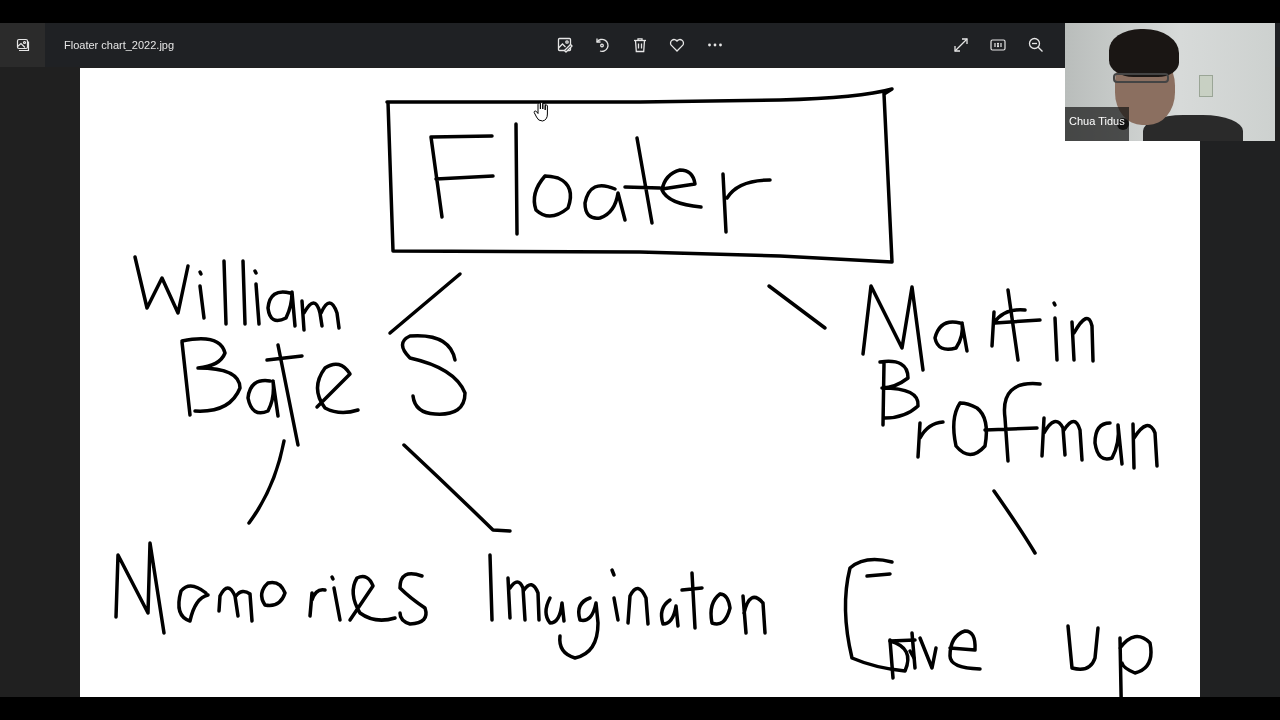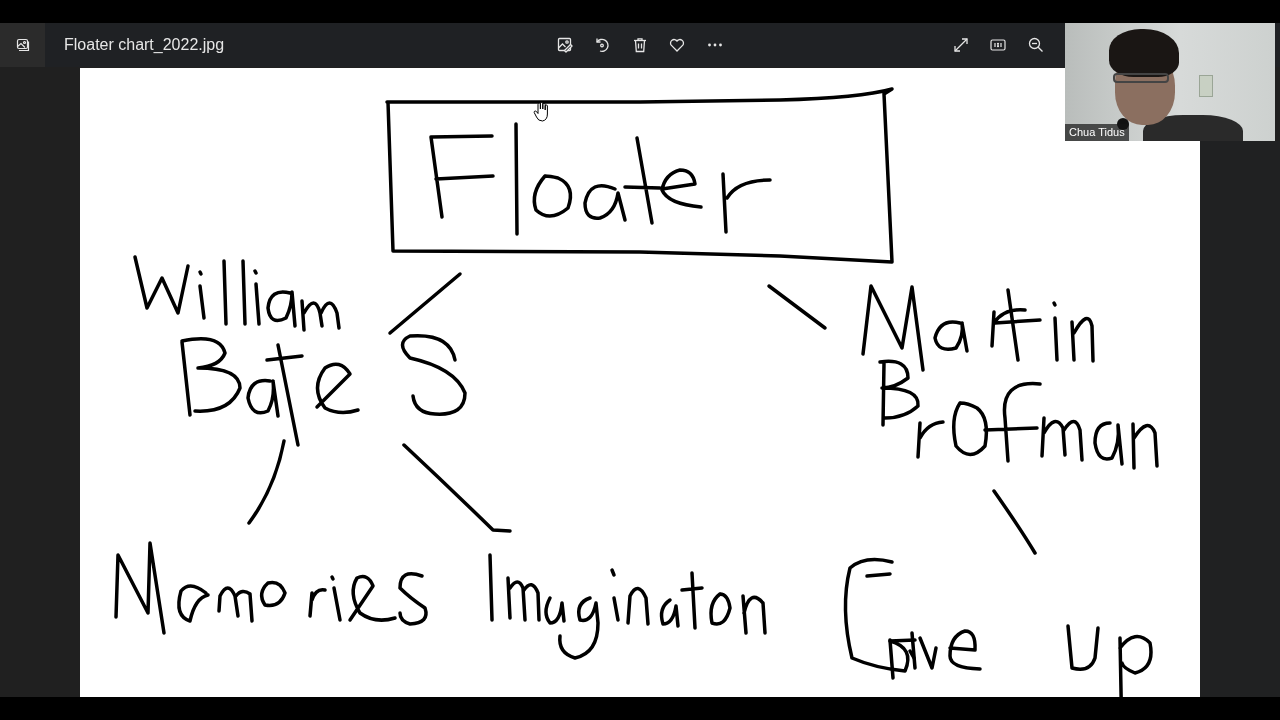--- a/index.html
+++ b/index.html
@@ -2,35 +2,35 @@
 <html><head>
 <meta charset="utf-8">
 <style>
   * { box-sizing: border-box; margin: 0; padding: 0; }
   html, body { width: 1280px; height: 720px; overflow: hidden; background: #000; font-family: "Liberation Sans", sans-serif; }
   .topbar-black { position: absolute; left: 0; top: 0; width: 1280px; height: 23px; background: #000; }
   .bottombar-black { position: absolute; left: 0; top: 697px; width: 1280px; height: 23px; background: #000; }
   .app { position: absolute; left: 0; top: 23px; width: 1280px; height: 674px; background: #202020; }
   .titlebar { position: absolute; left: 0; top: 0; width: 1280px; height: 44px; background: #1f2124; }
   .app-icon-box { position: absolute; left: 0; top: 0; width: 45px; height: 44px; background: #2b2b2b; display: flex; align-items: center; justify-content: center; }
-  .file-name { position: absolute; left: 64px; top: 0; height: 44px; line-height: 44px; color: #e6e6e6; font-size: 16px; }
+  .file-name { position: absolute; left: 64px; top: 0; height: 44px; line-height: 44px; color: #e6e6e6; font-size: 11px; }
   .toolbar { position: absolute; top: 0; height: 44px; display: flex; align-items: center; }
   .tb-btn { width: 37.5px; height: 44px; display: flex; align-items: center; justify-content: center; cursor: pointer; }
   .tb-btn svg { width: 16px; height: 16px; }
   .viewer { position: absolute; left: 80px; top: 45px; width: 1120px; height: 629px; background: #fff; }
   .viewer svg { width: 100%; height: 100%; }
   .webcam { position: absolute; left: 1065px; top: 23px; width: 210px; height: 118px; background: #cfd3d2; overflow: hidden; }
   .webcam .wall { position: absolute; inset: 0; background: linear-gradient(90deg, #b9bdbb 0%, #d7dad9 55%, #cdd1cf 100%); }
   .webcam .switch { position: absolute; left: 134px; top: 52px; width: 14px; height: 22px; background: #c8d0c3; border: 1px solid #9aa596; }
   .webcam .hair { position: absolute; left: 44px; top: 6px; width: 70px; height: 48px; background: #1a1614; border-radius: 45% 50% 30% 35%; }
   .webcam .face { position: absolute; left: 50px; top: 30px; width: 60px; height: 72px; background: #8b6f60; border-radius: 40% 45% 45% 45%; }
   .webcam .glasses { position: absolute; left: 48px; top: 50px; width: 56px; height: 10px; border: 2px solid #444; border-radius: 4px; }
   .webcam .body { position: absolute; left: 78px; top: 92px; width: 100px; height: 40px; background: #2a2a2a; border-radius: 40% 40% 0 0; }
   .webcam .mic { position: absolute; left: 52px; top: 95px; width: 12px; height: 12px; background: #111; border-radius: 50%; }
-  .webcam-name { position: absolute; left: 0; bottom: 0; padding: 2px 4px; background: rgba(20,20,20,0.7); color: #fff; font-size: 11px; height: 17px; line-height: 13px; }
+  .webcam-name { position: absolute; left: 0; bottom: 0; padding: 8px 4px; background: rgba(20,20,20,0.7); color: #fff; font-size: 11px; height: 34px; line-height: 13px; }
   .right-gutter { position: absolute; left: 1200px; top: 141px; width: 80px; height: 556px; background: #202122; }
   .cursor-hand { position: absolute; left: 533px; top: 102px; width: 16px; height: 20px; }
 </style>
 </head>
 <body>
 
 <div class="topbar-black"></div>
 
 <div class="app">
   <div class="titlebar">

